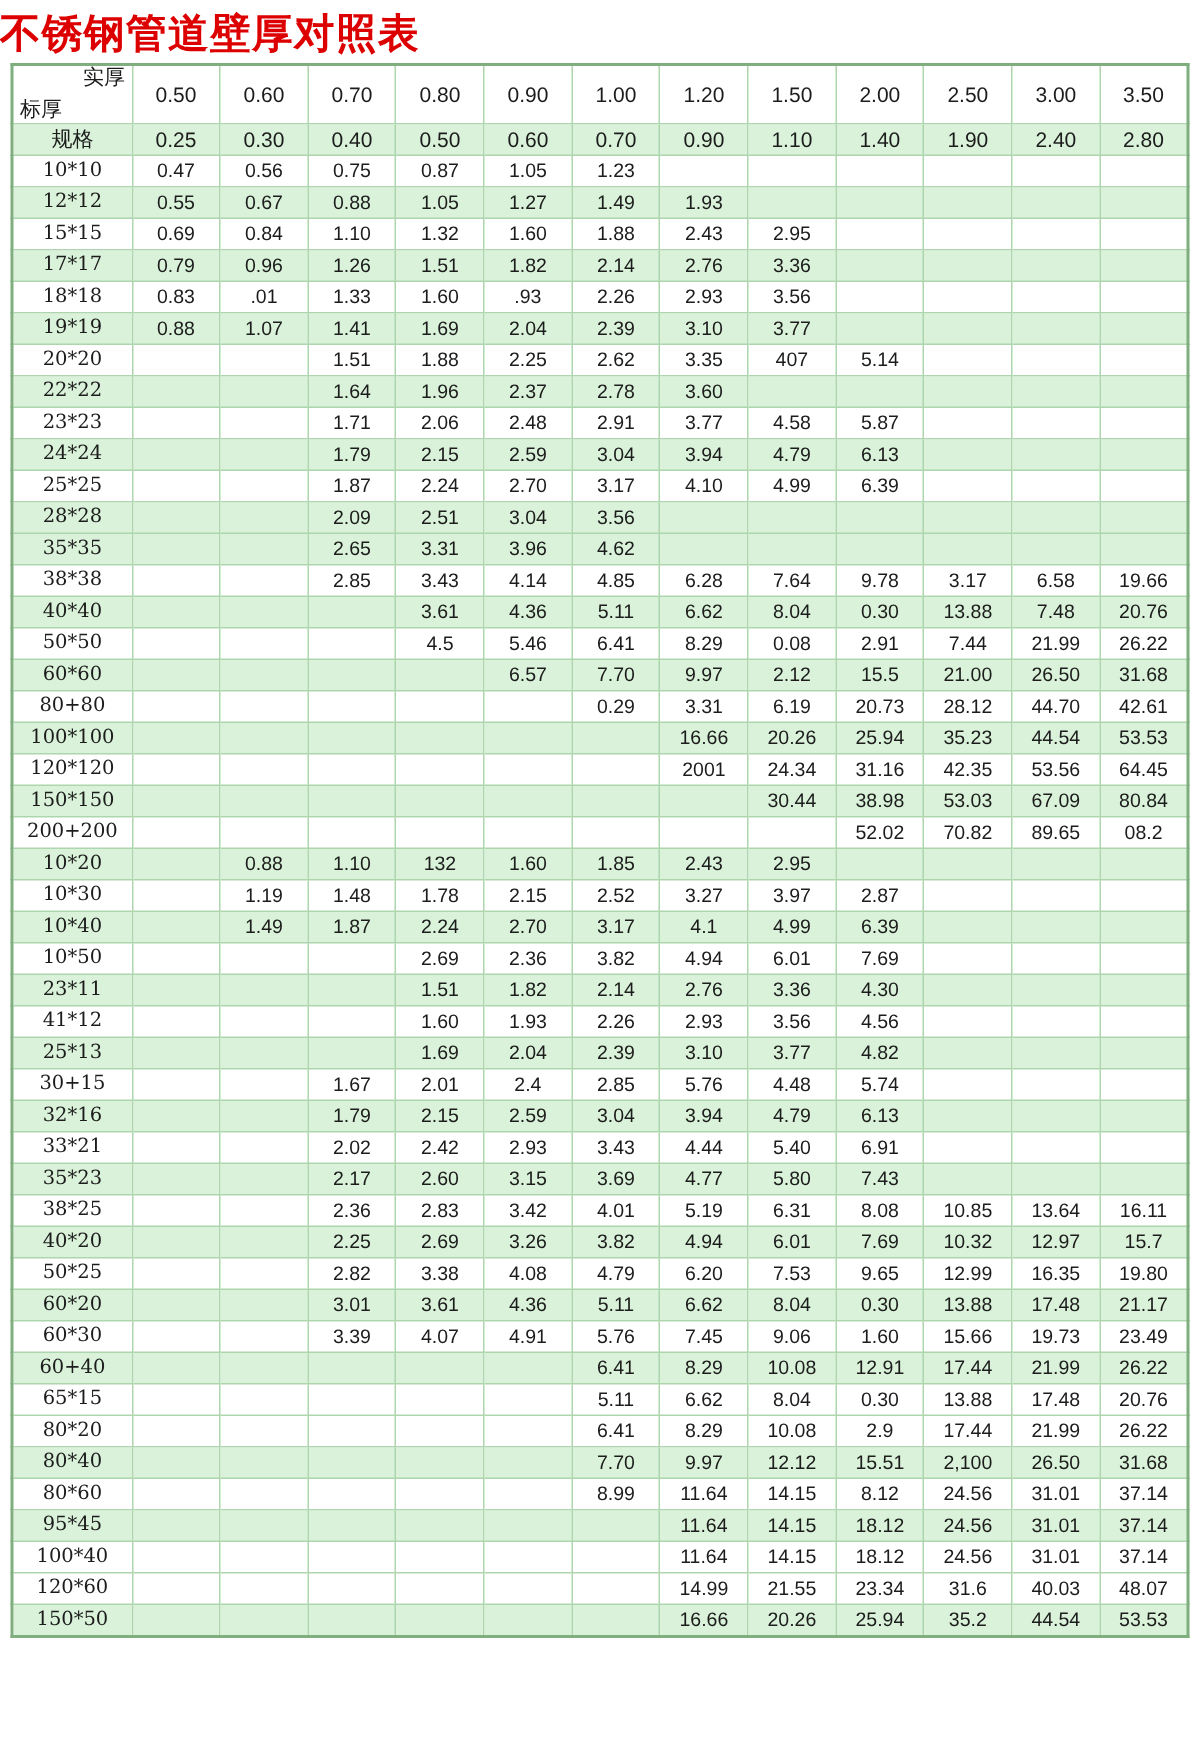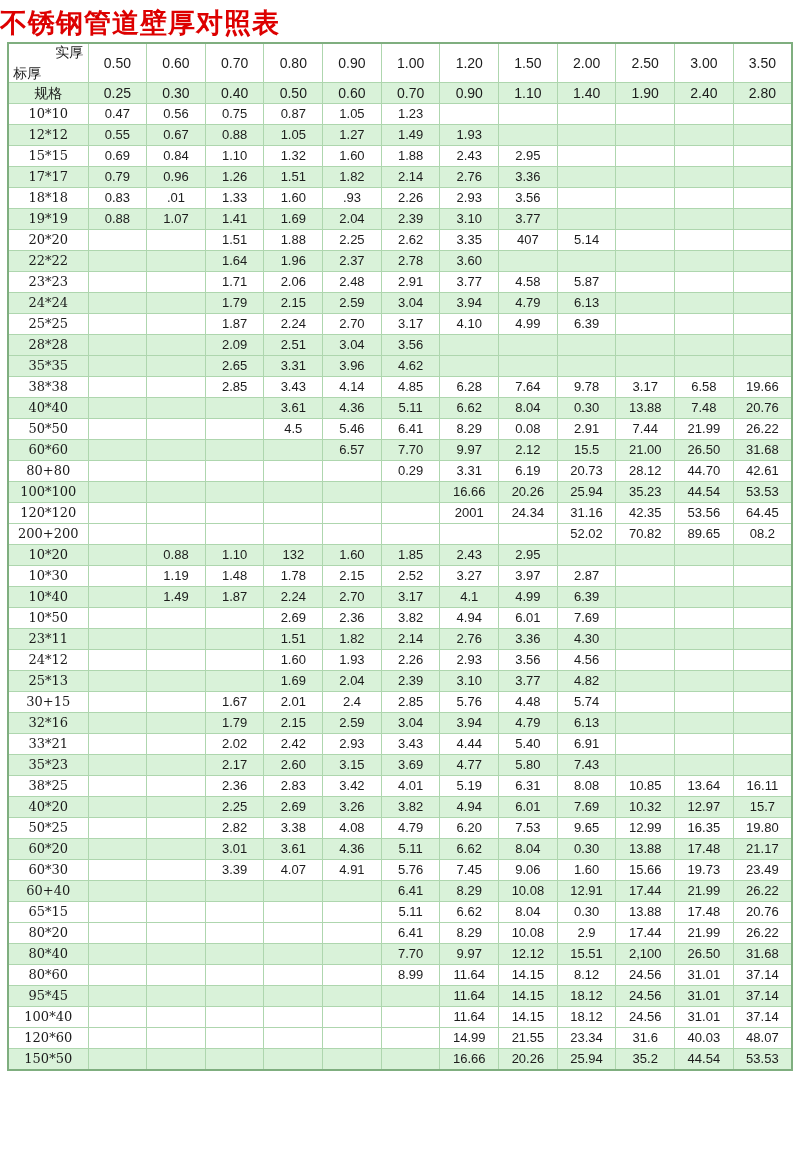--- a/index.html
+++ b/index.html
@@ -399,20 +399,35 @@
         <td></td>
         <td></td>
         <td></td>
         <td>2001</td>
         <td>24.34</td>
         <td>31.16</td>
         <td>42.35</td>
         <td>53.56</td>
         <td>64.45</td>
       </tr>
+      <tr class="green">
+        <td class="spec-cell">150*150</td>
+        <td></td>
+        <td></td>
+        <td></td>
+        <td></td>
+        <td></td>
+        <td></td>
+        <td></td>
+        <td>30.44</td>
+        <td>38.98</td>
+        <td>53.03</td>
+        <td>67.09</td>
+        <td>80.84</td>
+      </tr>
       <tr>
         <td class="spec-cell">200+200</td>
         <td></td>
         <td></td>
         <td></td>
         <td></td>
         <td></td>
         <td></td>
         <td></td>
         <td></td>
@@ -490,21 +505,21 @@
         <td>1.82</td>
         <td>2.14</td>
         <td>2.76</td>
         <td>3.36</td>
         <td>4.30</td>
         <td></td>
         <td></td>
         <td></td>
       </tr>
       <tr>
-        <td class="spec-cell">24*12</td>
+        <td class="spec-cell">41*12</td>
         <td></td>
         <td></td>
         <td></td>
         <td>1.60</td>
         <td>1.93</td>
         <td>2.26</td>
         <td>2.93</td>
         <td>3.56</td>
         <td>4.56</td>
         <td></td>

